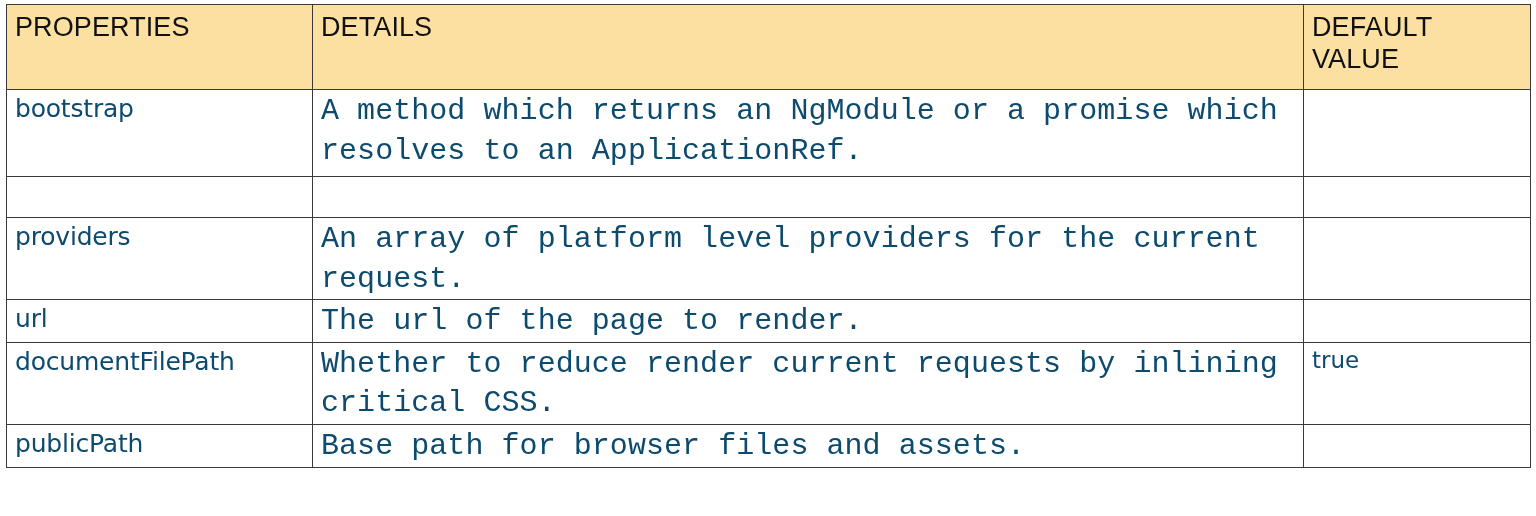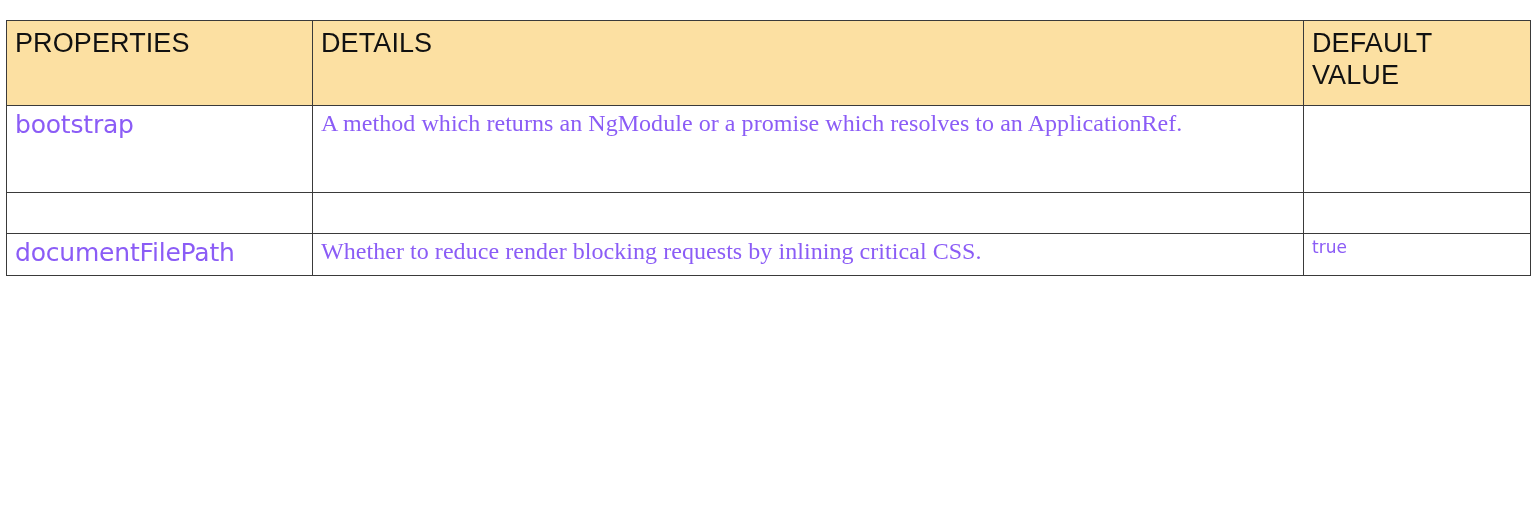--- a/index.html
+++ b/index.html
@@ -22,21 +22,20 @@
   }
 
   table.props-table {
     position: absolute;
     left: 6px;
     top: 4px;
     width: 1524px;
     border-collapse: collapse;
     table-layout: fixed;
     background: #ffffff;
-    margin-top: 16px;
   }
 
   table.props-table td,
   table.props-table th {
     border: 1.6px solid #3a3a3a;
     vertical-align: top;
     padding: 2px 0 0 8px;
     text-align: left;
     font-weight: normal;
   }
@@ -56,41 +55,41 @@
     font-family: "Liberation Sans Narrow", "Liberation Sans", sans-serif;
     font-stretch: condensed;
     color: #111111;
     padding-top: 6px;
   }
 
   
   tbody td {
     font-size: 27px;
     line-height: 1.32;
-    color: #8b5cf6;
+    color: #0c4a6e;
     padding-top: 3px;
     padding-bottom: 3px;
   }
 
   tbody td.prop-cell {
     font-family: "DejaVu Sans", sans-serif;
     font-size: 25px;
     letter-spacing: -0.2px;
   }
 
   tbody td.detail-cell {
-    font-family: Liberation Serif, serif;
+    font-family: Liberation Mono, monospace;
     font-stretch: condensed;
-    font-size: 24px;
+    font-size: 30px;
     letter-spacing: 0.05px;
   }
 
   tbody td.default-cell {
     font-family: "DejaVu Sans", sans-serif;
-    font-size: 17px;
+    font-size: 23px;
   }
 
   
   tr.r-h0 td { height: 84px; }   
   tr.r-h1 td { height: 38px; }   
   tr.r-h2 td { height: 39px; }   
   tr.r-h3 td { height: 80px; }
 </style>
 </head>
 <body>
@@ -122,27 +121,42 @@
         <td class="detail-cell">A method which returns an NgModule or a promise which resolves to an ApplicationRef.</td>
         <td class="default-cell"></td>
       </tr>
 
       <tr class="r-h1">
         <td class="prop-cell"></td>
         <td class="detail-cell"></td>
         <td class="default-cell"></td>
       </tr>
 
+      <tr class="r-h2">
+        <td class="prop-cell">providers</td>
+        <td class="detail-cell">An array of platform level providers for the current request.</td>
+        <td class="default-cell"></td>
+      </tr>
 
+      <tr class="r-h2">
+        <td class="prop-cell">url</td>
+        <td class="detail-cell">The url of the page to render.</td>
+        <td class="default-cell"></td>
+      </tr>
 
       <tr class="r-h2">
         <td class="prop-cell">documentFilePath</td>
-        <td class="detail-cell">Whether to reduce render blocking requests by inlining critical CSS.</td>
+        <td class="detail-cell">Whether to reduce render current requests by inlining critical CSS.</td>
         <td class="default-cell">true</td>
       </tr>
 
+      <tr class="r-h2">
+        <td class="prop-cell">publicPath</td>
+        <td class="detail-cell">Base path for browser files and assets.</td>
+        <td class="default-cell"></td>
+      </tr>
 
 
 
     </tbody>
   </table>
 
 </div>
 
 </body></html>

